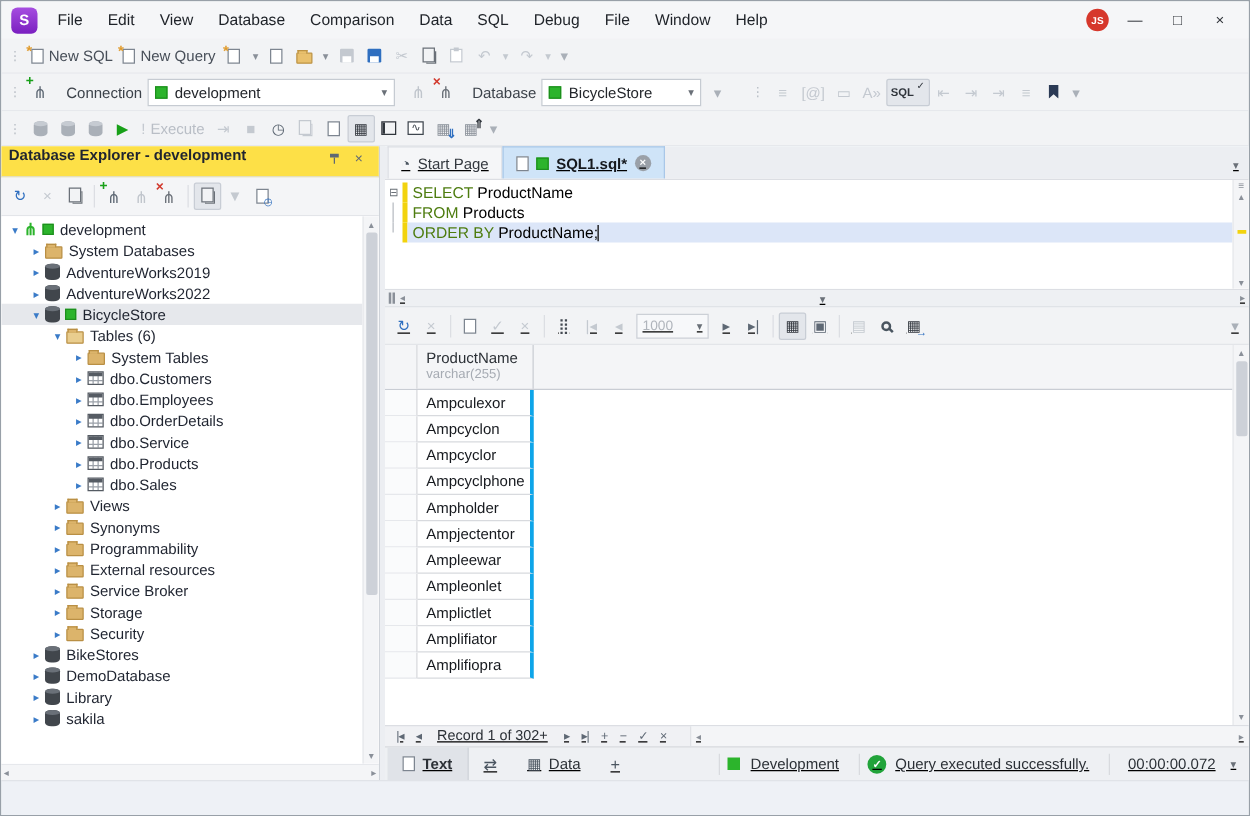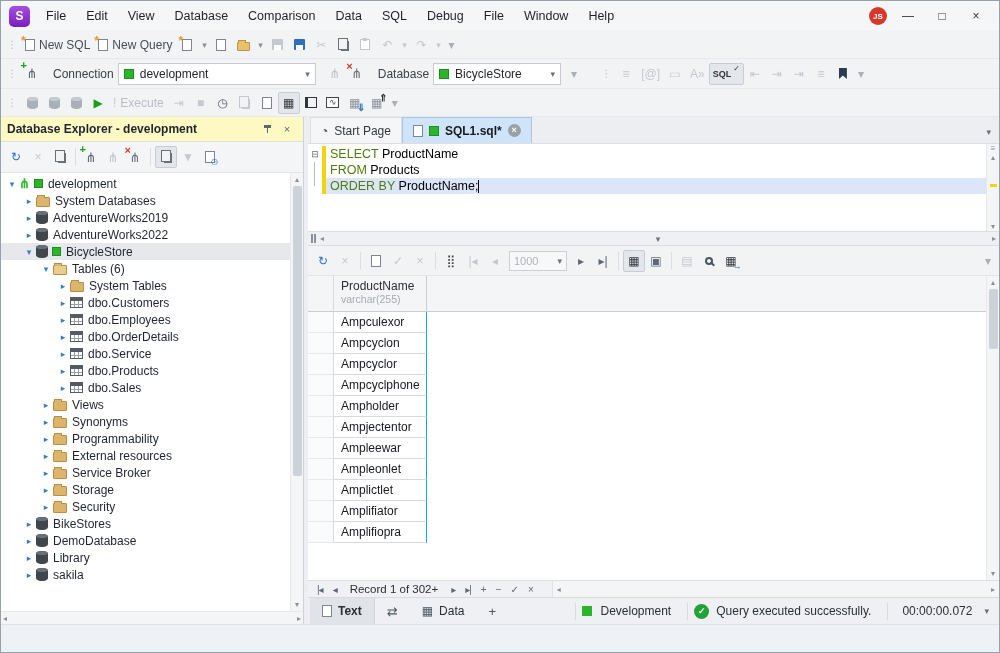--- a/index.html
+++ b/index.html
@@ -79,21 +79,21 @@
   .i-output{width:12px;height:12px;border:1px solid #4a5560;background:#fff;font-size:9px;line-height:10px;text-align:center;color:#2f6fc0;}
   .i-output::before{content:"→";}
   .i-errlist{width:10px;height:12px;border:1px solid #4a5560;background:#fff;}
   .i-errlist::before{content:"";position:absolute;left:2px;top:-2px;width:4px;height:3px;background:#4a5560;}
   .i-errlist::after{content:"";position:absolute;left:-3px;bottom:-2px;width:7px;height:7px;border-radius:50%;background:#d23a2e;}
   .i-start{color:#4a5560;font-size:12px;}
   .i-start::before{content:"◔";}
   
   .main{flex:1;display:flex;min-height:0;}
   .explorer{width:303px;display:flex;flex-direction:column;background:#fff;border-right:1px solid #cfd3d9;}
-  .exp-caption{height:25px;display:flex;align-items:center;background:#fef9c3;border-bottom:1px solid #dcdee3;padding:0 6px;}
+  .exp-caption{height:25px;display:flex;align-items:flex-start;background:#fde047;border-bottom:1px solid #dcdee3;padding:0 6px;}
   .exp-title{font-size:12px;font-weight:bold;color:#1f2430;flex:1;}
   .capbtn{width:20px;height:20px;display:flex;align-items:center;justify-content:center;font-size:11px;color:#5e6874;}
   .exp-toolbar{height:31px;display:flex;align-items:center;padding:0 4px;background:#f4f5f7;border-bottom:1px solid #e3e5e9;}
   .tree-wrap{flex:1;position:relative;overflow:hidden;background:#fff;}
   #tree{position:absolute;inset:0 13px 0 0;overflow:hidden;padding-top:2px;}
   .tree-row{height:17px;display:flex;align-items:center;font-size:12px;color:#1f2430;white-space:nowrap;}
   .tree-row.sel{background:#e6e8ec;}
   .arr{width:14px;text-align:center;color:#3a7bc8;font-size:9px;flex:none;}
   .tl{margin-left:5px;}
   .st{flex:none;margin-left:4px;}
@@ -113,21 +113,21 @@
     linear-gradient(#9aa0a8,#9aa0a8) 7px 0/1px 100% no-repeat,
     linear-gradient(#9aa0a8,#9aa0a8) 0 6px/100% 1px no-repeat,#fff;}
   .vscroll{position:absolute;top:0;right:0;bottom:0;width:13px;background:#f4f5f7;border-left:1px solid #e6e8ec;display:flex;flex-direction:column;align-items:center;}
   .vscroll .sarr{font-size:8px;color:#8a9099;height:13px;display:flex;align-items:center;}
   .vscroll .thumb{width:9px;background:#cdd1d8;border-radius:2px;}
   .hscroll{height:13px;background:#f4f5f7;border-top:1px solid #e6e8ec;display:flex;align-items:center;padding:0 2px;gap:2px;}
   .hscroll .sarr{font-size:8px;color:#8a9099;}
   .hscroll .track{flex:1;}
   .vsplit{width:4px;background:#eceef2;}
   
-  .docpane{flex:1;display:flex;flex-direction:column;min-width:0;background:#fff;}
+  .docpane{flex:1;display:flex;flex-direction:column;min-width:0;background:#fff;text-decoration:underline;}
   .tabbar{height:26px;display:flex;align-items:flex-end;background:#eceef2;padding-left:2px;}
   .tab{height:26px;display:flex;align-items:center;gap:6px;padding:0 10px;font-size:12px;color:#33383f;background:#f5f6f8;border:1px solid #dcdee3;border-bottom:none;}
   .tab.active{background:#cfe4f8;border-color:#a9c7e8;font-weight:bold;color:#16191e;}
   .tab .sq{width:10px;height:10px;background:#2cb42c;border:1px solid #1d8f1d;}
   .tabclose{width:13px;height:13px;border-radius:50%;background:#9aa0a8;color:#fff;font-size:9px;line-height:13px;text-align:center;}
   .tabbar .endcaret{margin-left:auto;margin-bottom:6px;margin-right:8px;color:#6a7078;font-size:9px;}
   .editor{height:88px;position:relative;background:#fff;overflow:hidden;border-top:1px solid #dcdee3;}
   .ed-lines{position:absolute;inset:2px 13px 0 0;}
   .ed-line{display:flex;height:16px;align-items:stretch;}
   .fold-cell{width:14px;flex:none;display:flex;align-items:center;justify-content:center;font-size:9px;color:#6a7077;position:relative;}
@@ -151,21 +151,21 @@
   .grid{flex:1;position:relative;background:#fff;min-height:0;}
   .g-inner{position:absolute;inset:0 13px 0 0;}
   .g-head{display:flex;height:36px;border-bottom:1px solid #c9cdd4;background:#f4f5f7;}
   .g-sel{width:26px;flex:none;border-right:1px solid #d8dade;background:#f4f5f7;}
   .g-col{width:93px;flex:none;border-right:1px solid #c9cdd4;padding:3px 0 0 7px;}
   .g-colname{font-size:12px;color:#2b3036;}
   .g-type{font-size:10.5px;color:#a6abb3;}
   .g-fill{flex:1;}
   .g-row{display:flex;height:21px;}
   .g-row .g-sel{background:#fafbfc;border-bottom:1px solid #e6e8ec;}
-  .g-cell{width:93px;flex:none;border-right:1px solid #0ea5e9;border-bottom:1px solid #d8dade;font-size:12px;color:#16191e;padding:3px 0 0 7px;white-space:nowrap;overflow:hidden;}
+  .g-cell{width:93px;flex:none;border-right:3px solid #0ea5e9;border-bottom:1px solid #d8dade;font-size:12px;color:#16191e;padding:3px 0 0 7px;white-space:nowrap;overflow:hidden;}
   .g-scroll{position:absolute;top:0;right:0;bottom:0;width:13px;background:#f4f5f7;border-left:1px solid #e6e8ec;display:flex;flex-direction:column;align-items:center;}
   
   .recnav{height:17px;display:flex;align-items:center;background:#f0f1f4;border-top:1px solid #dcdee3;font-size:10px;color:#5e6874;padding-left:4px;}
   .recnav .nbtn{padding:0 5px;letter-spacing:-1px;}
   .recnav .nlabel{font-size:11.5px;color:#2b3036;letter-spacing:0;padding:0 8px;}
   .recnav .ntrack{flex:1;display:flex;align-items:center;margin-left:14px;background:#f4f5f7;height:100%;border-left:1px solid #e0e2e6;}
   .recnav .ntrack .sarr{padding:0 4px;font-size:8px;color:#8a9099;}
   .footer{height:27px;display:flex;align-items:center;background:#eef0f3;border-top:1px solid #d8dade;padding:0 2px;gap:2px;}
   .ftab{display:flex;align-items:center;gap:6px;height:27px;padding:0 12px;font-size:12px;color:#2b3036;}
   .ftab.active{background:#e0e3e8;border-right:1px solid #cfd3d9;font-weight:bold;}

